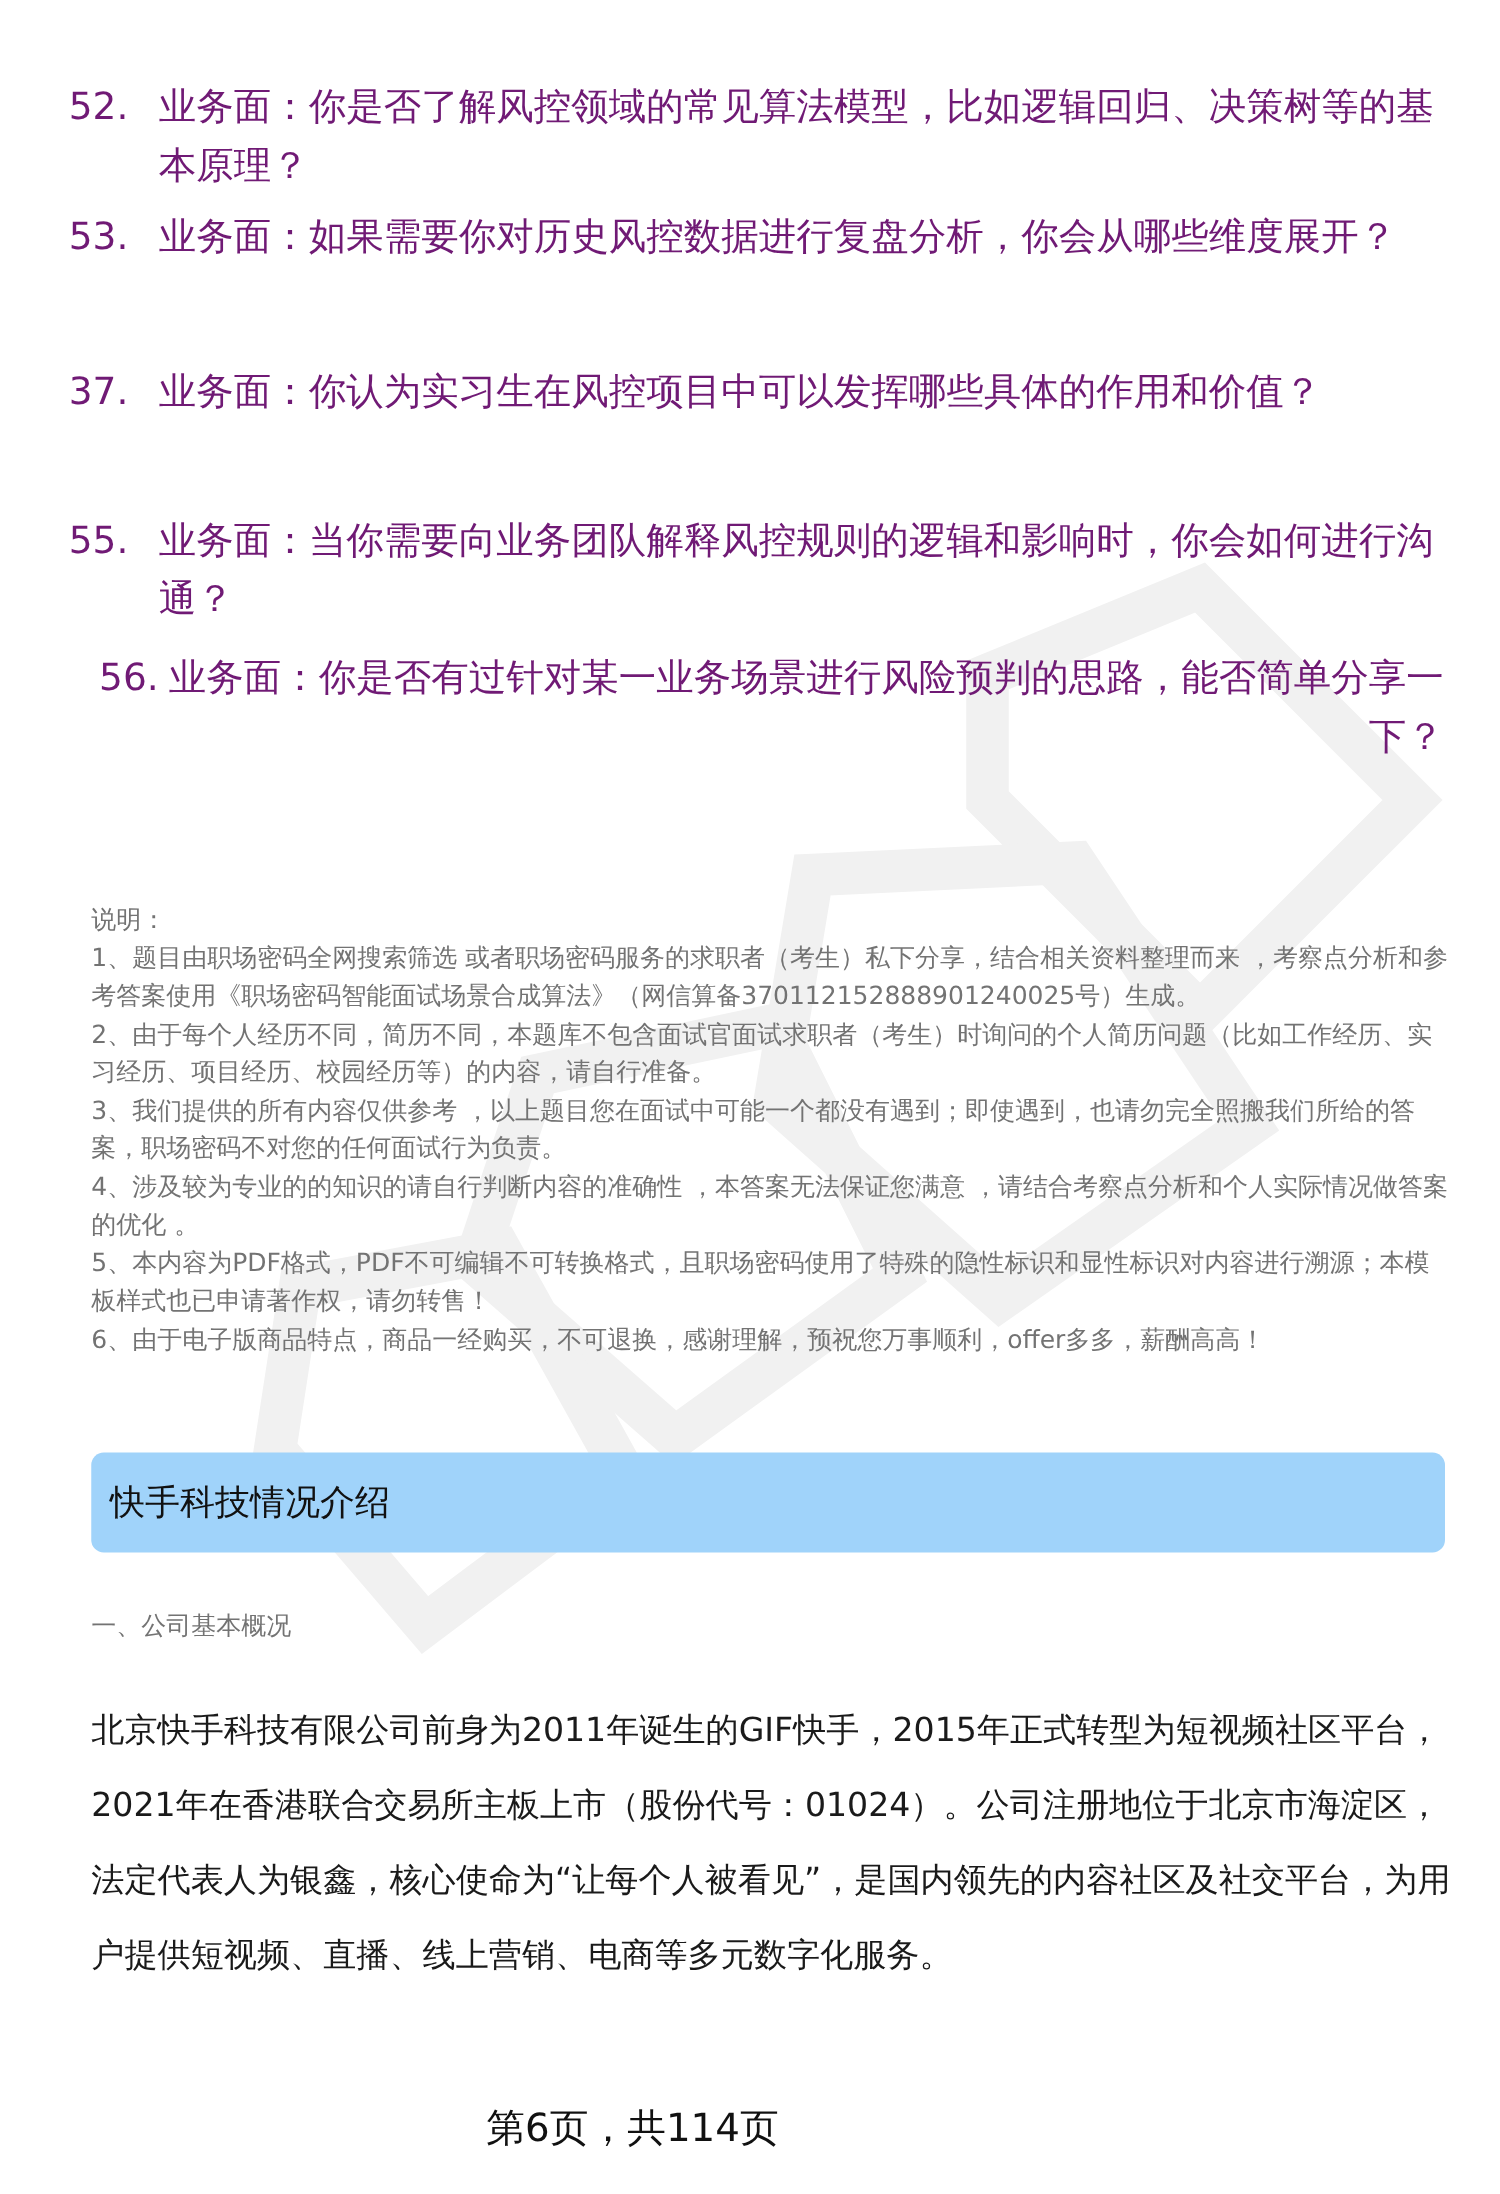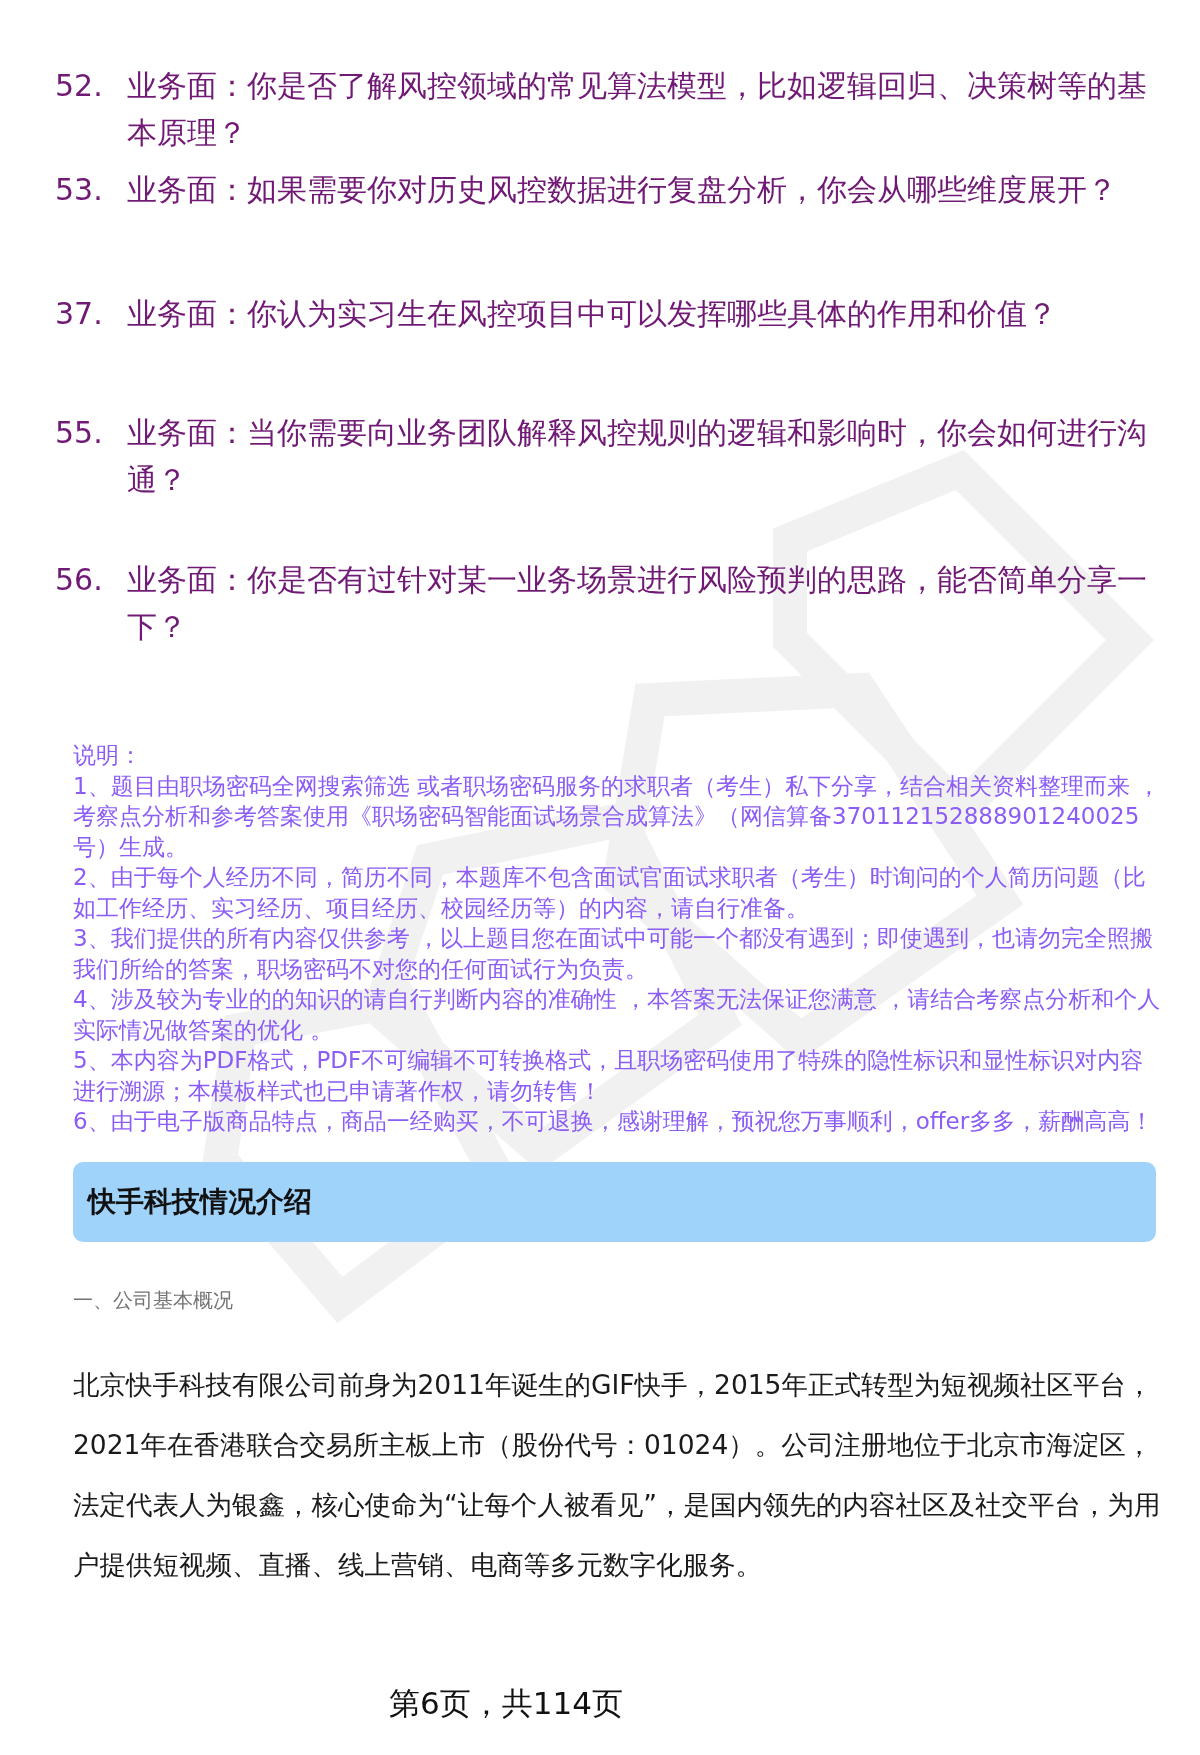--- a/index.html
+++ b/index.html
@@ -42,43 +42,42 @@
     }
     .q-text {
       display: block;
       margin-left: 72px;
     }
     .notes {
       position: absolute;
       left: 73px;
       top: 720px;
       width: 1090px;
-      font-size: 23px;
+      font-size: 20px;
       line-height: 30.5px;
-      color: #8b5cf6;
-      margin-top: 20px;
+      color: #737373;
     }
     .notes p {
       margin: 0;
     }
     .section-banner {
       position: absolute;
       left: 73px;
       top: 1162px;
       width: 1083px;
       height: 80px;
       background: #a0d3fa;
       border-radius: 10px;
       display: flex;
       align-items: center;
     }
     .section-banner-title {
       margin-left: 15px;
       font-size: 28px;
-      font-weight: bold;
+      font-weight: normal;
       color: #111111;
     }
     .subheading {
       position: absolute;
       left: 73px;
       top: 1280px;
       font-size: 20px;
       line-height: 40px;
       color: #737373;
     }
@@ -129,21 +128,21 @@
   <div class="question" style="top:290px;">
     <span class="q-num">37.</span>
     <span class="q-text"><span>业务面：</span><span>你认为实习生在风控项目中可以发挥哪些具体的作用和价值？</span></span>
   </div>
 
   <div class="question" style="top:409px;">
     <span class="q-num">55.</span>
     <span class="q-text"><span>业务面：</span><span>当你需要向业务团队解释风控规则的逻辑和影响时，你会如何进行沟通？</span></span>
   </div>
 
-  <div class="question" style="top:556px;">
+  <div class="question" style="top:519px;text-align:right;">
     <span class="q-num">56.</span>
     <span class="q-text"><span>业务面：</span><span>你是否有过针对某一业务场景进行风险预判的思路，能否简单分享一下？</span></span>
   </div>
 
   <div class="notes">
     <p>说明：</p>
     <p>1、题目由职场密码全网搜索筛选 或者职场密码服务的求职者（考生）私下分享，结合相关资料整理而来 ，考察点分析和参考答案使用《职场密码智能面试场景合成算法》（网信算备370112152888901240025号）生成。</p>
     <p>2、由于每个人经历不同，简历不同，本题库不包含面试官面试求职者（考生）时询问的个人简历问题（比如工作经历、实习经历、项目经历、校园经历等）的内容，请自行准备。</p>
     <p>3、我们提供的所有内容仅供参考 ，以上题目您在面试中可能一个都没有遇到；即使遇到，也请勿完全照搬我们所给的答案，职场密码不对您的任何面试行为负责。</p>
     <p>4、涉及较为专业的的知识的请自行判断内容的准确性 ，本答案无法保证您满意 ，请结合考察点分析和个人实际情况做答案的优化 。</p>

